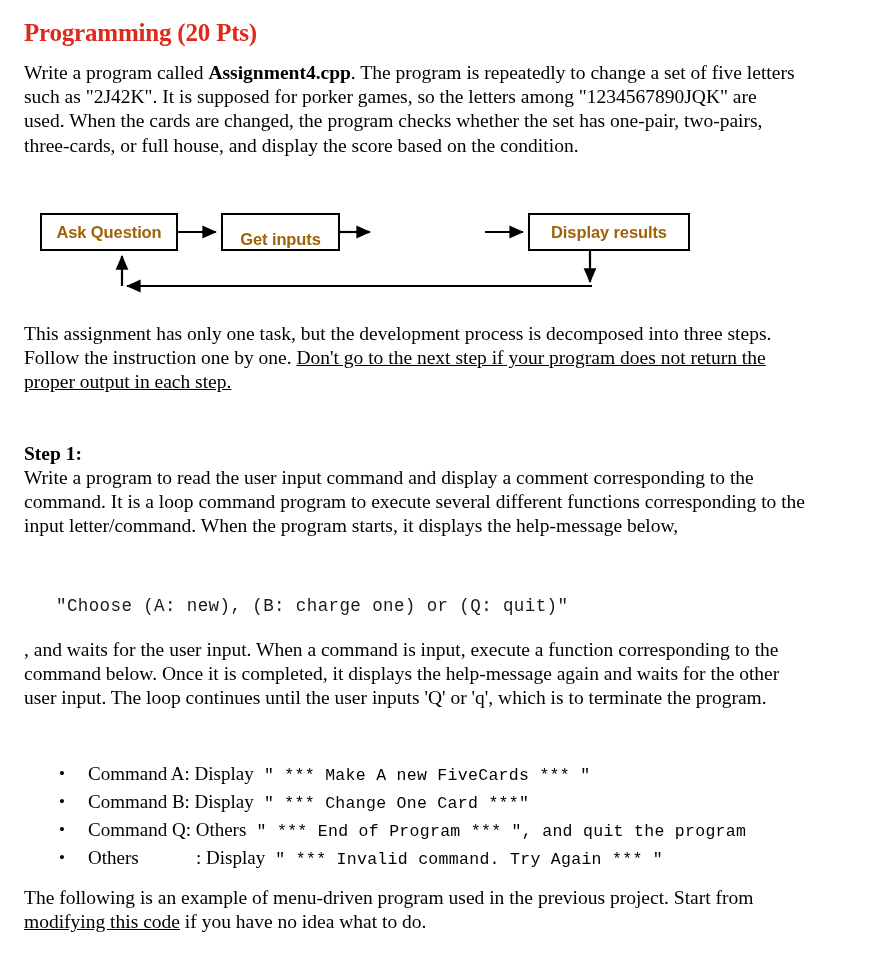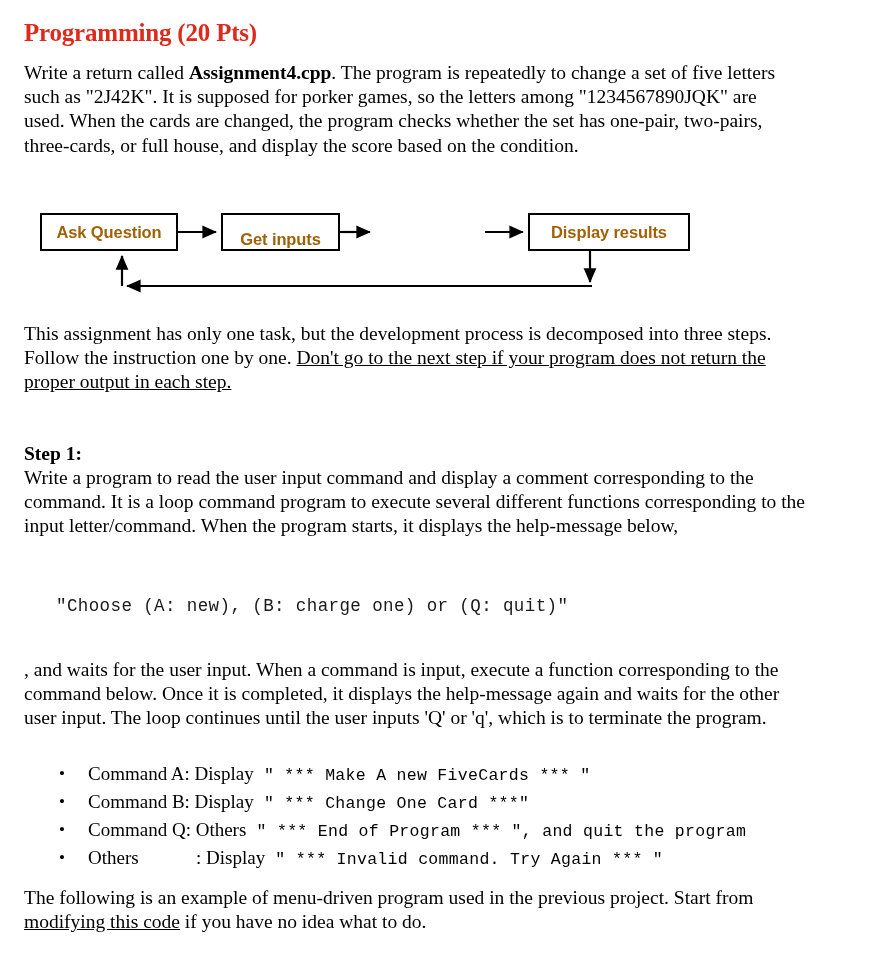--- a/index.html
+++ b/index.html
@@ -46,21 +46,21 @@
     text-align: left;
     font-family: "Liberation Serif", "DejaVu Serif", serif;
   }
   .para b { font-weight: bold; }
   .u { text-decoration: underline; }
 
   #intro-para   { top: 61px;  width: 776px; }
   #decompose-para { top: 322px; width: 778px; }
   #step1-label  { top: 442px; font-weight: bold; width: 300px; }
   #step1-para   { top: 466px; width: 790px; }
-  #after-code-para { top: 638px; width: 790px; margin-top: 20px; }
+  #after-code-para { top: 638px; width: 790px; }
   #closing-para { top: 886px; width: 790px; }
 
   
   .code-line {
     position: absolute;
     left: 56px;
     top: 596px;
     font-family: "Liberation Mono", "DejaVu Sans Mono", monospace;
     font-size: 17.5px;
     letter-spacing: 0.4px;
@@ -136,21 +136,21 @@
   }
 </style>
 </head>
 <body>
 
 <div class="page">
 
   <div class="doc-heading" style="color:#DD2A1B;">Programming (20 Pts)</div>
 
   <div class="para" id="intro-para">
-    <span>Write a return called </span><b>Assignment4.cpp</b><span>. The program is repeatedly to change a set of five letters such as "2J42K". It is supposed for porker games, so the letters among "1234567890JQK" are used. When the cards are changed, the program checks whether the set has one-pair, two-pairs, three-cards, or full house, and display the score based on the condition.</span>
+    <span>Write a program called </span><b>Assignment4.cpp</b><span>. The program is repeatedly to change a set of five letters such as "2J42K". It is supposed for porker games, so the letters among "1234567890JQK" are used. When the cards are changed, the program checks whether the set has one-pair, two-pairs, three-cards, or full house, and display the score based on the condition.</span>
   </div>
 
   <div class="flowchart">
     <div class="flow-box" style="left:40px; top:13px; width:138px; height:38px;">
       <span>Ask Question</span>
     </div>
     <div class="flow-box" style="left:221px; top:13px; width:119px; height:38px;align-items:flex-end;">
       <span>Get inputs</span>
     </div>
     <div class="flow-box" style="left:528px; top:13px; width:162px; height:38px;">

